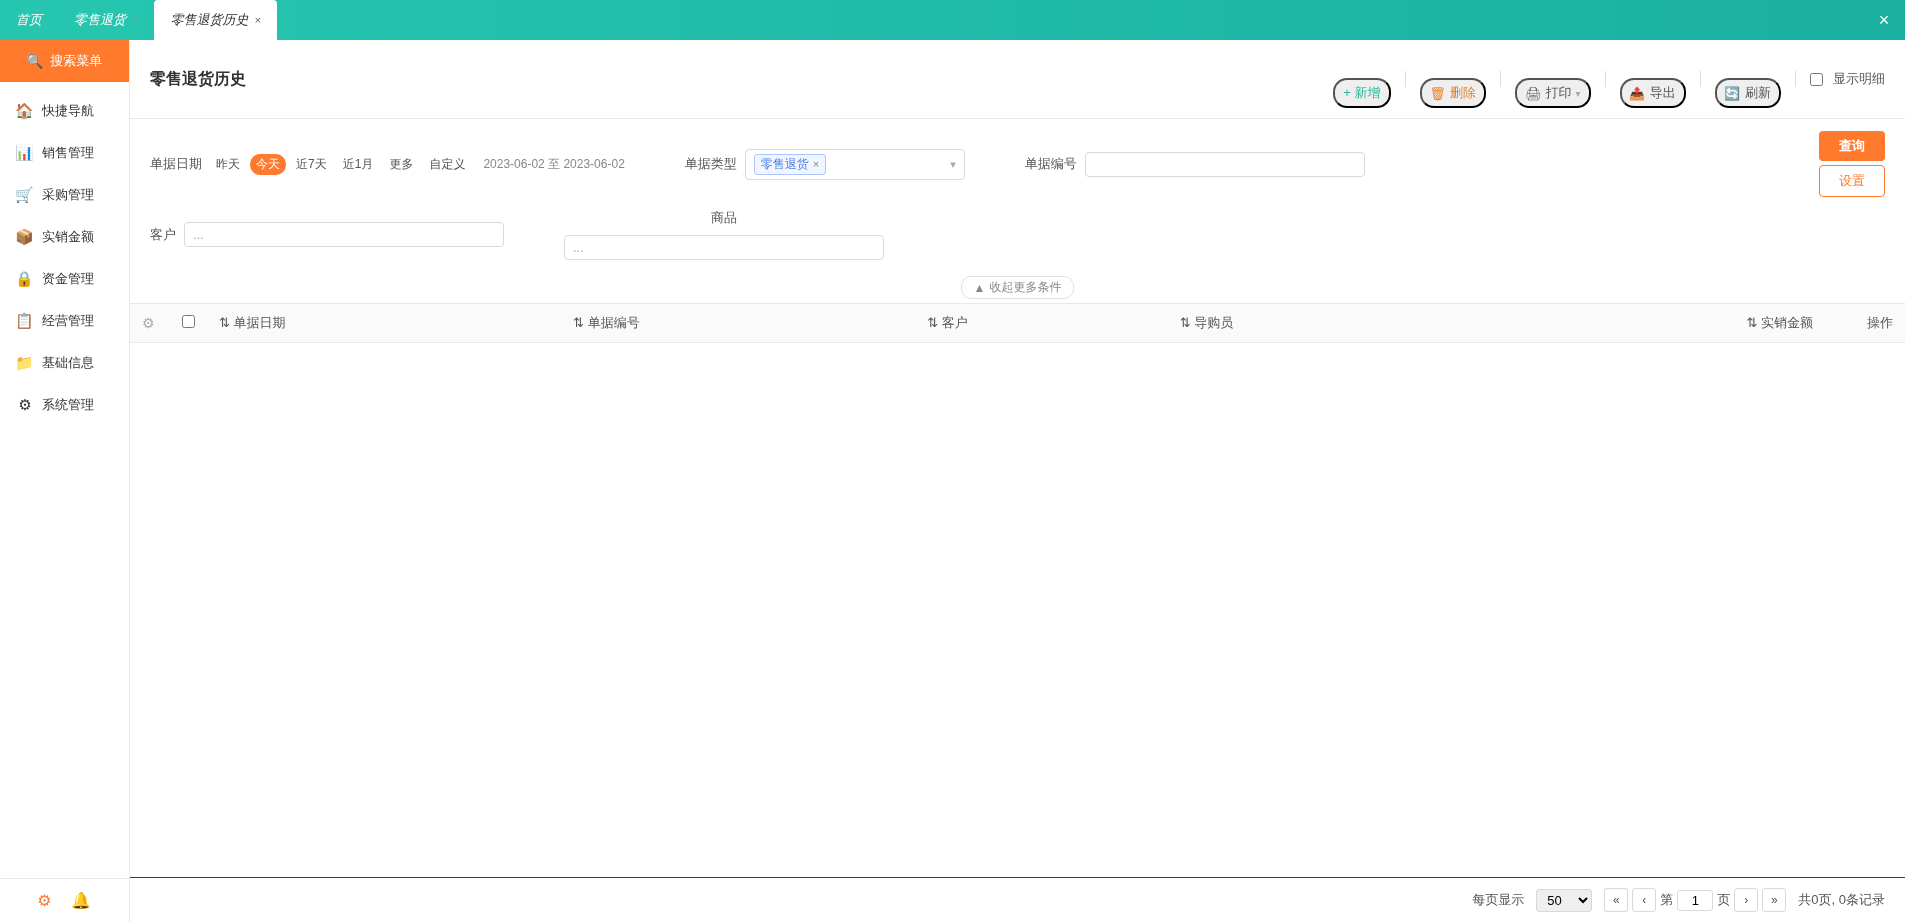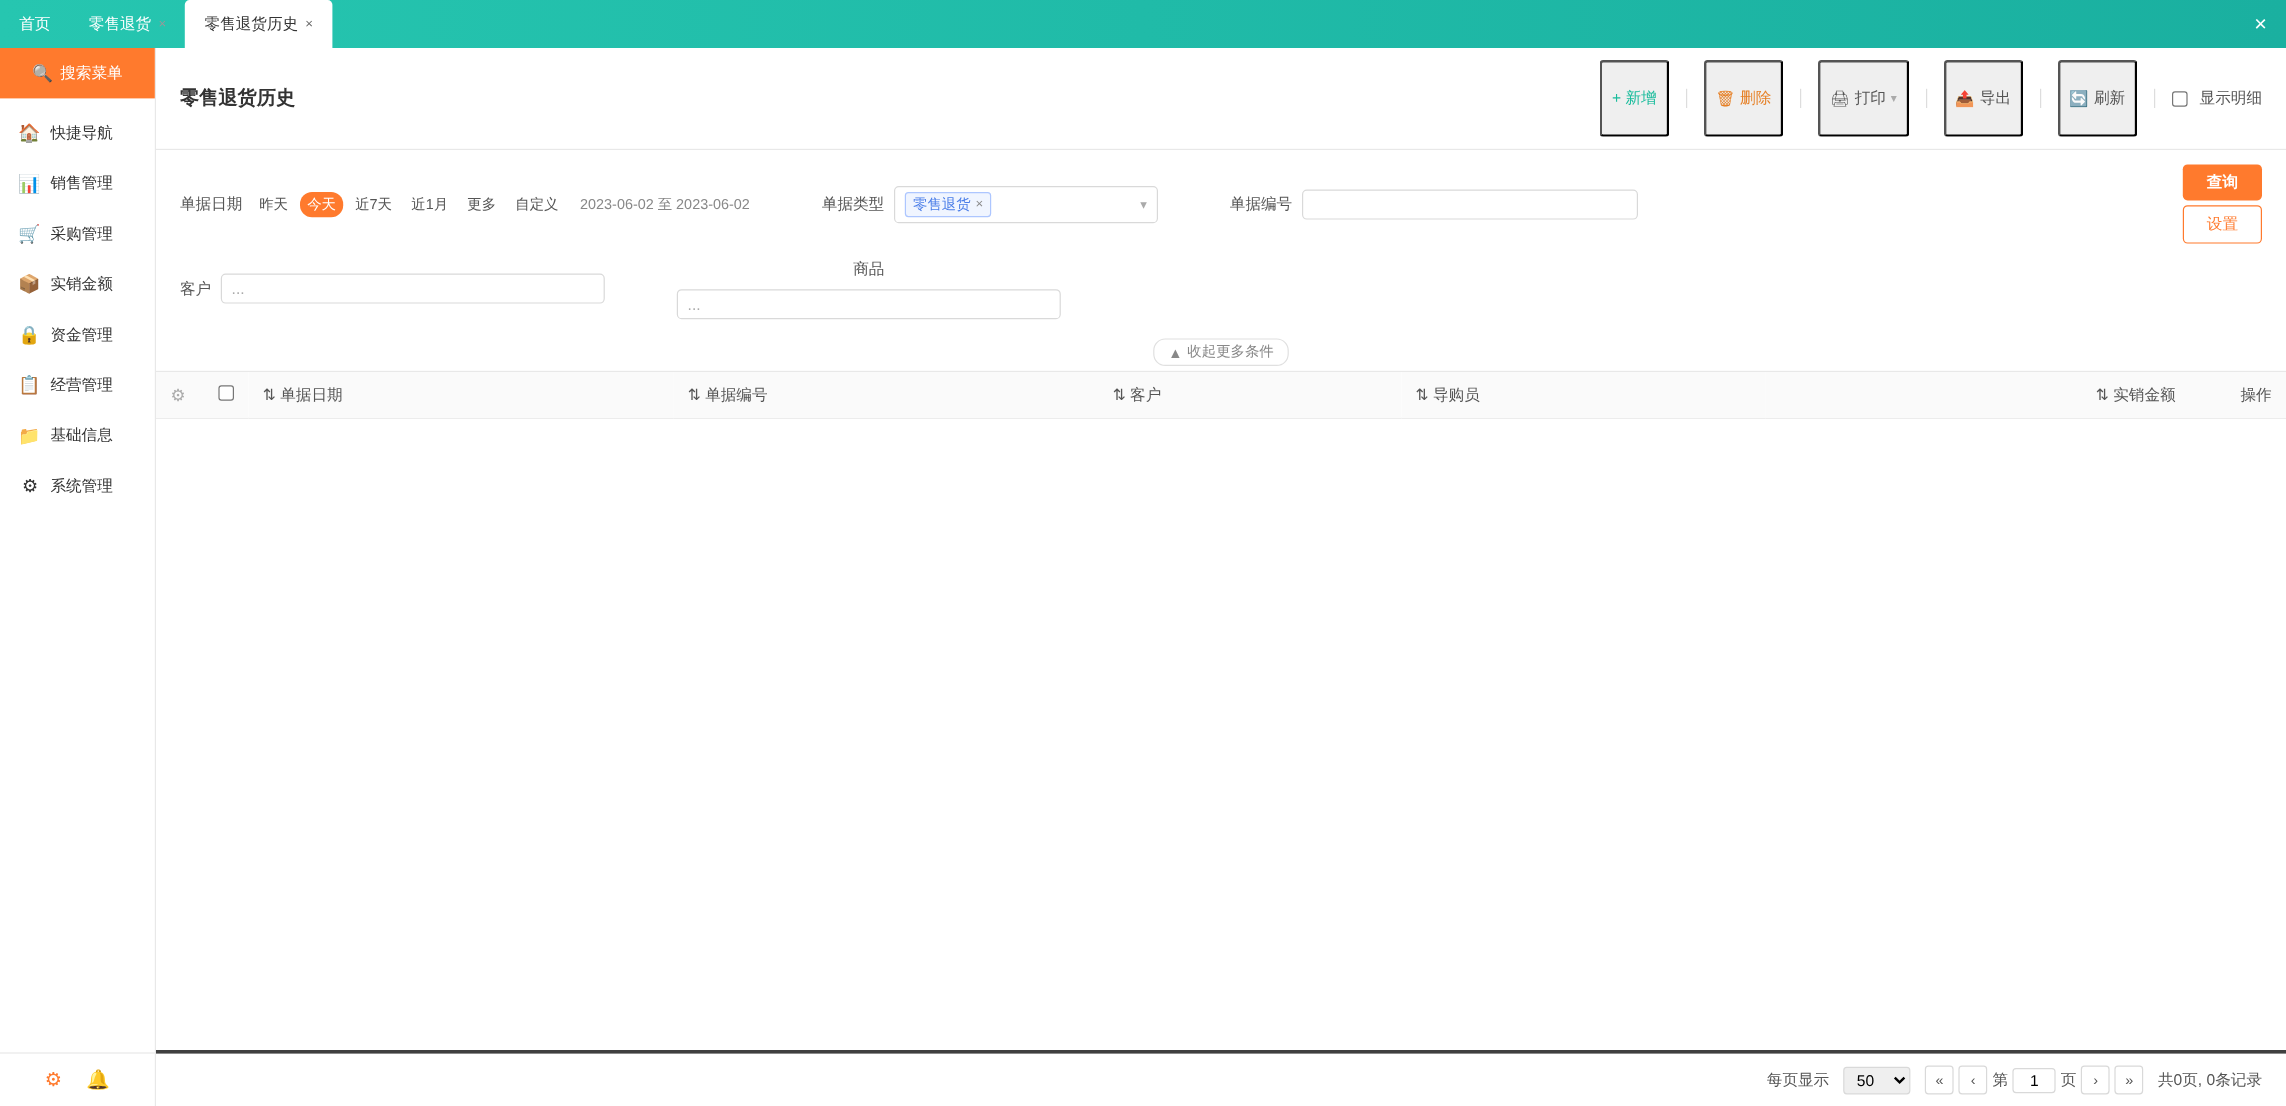--- a/index.html
+++ b/index.html
@@ -6,20 +6,21 @@
     body { background: #f0f2f5; width: 1905px; height: 922px; overflow: hidden; display: flex; flex-direction: column; }
 
     
     .top-bar {
       height: 40px;
       background: linear-gradient(90deg, #26c6b0 0%, #1ab0a0 100%);
       display: flex;
       align-items: center;
       padding: 0 0 0 0;
       flex-shrink: 0;
+      font-style: italic;
     }
     .top-bar-tabs {
       display: flex;
       align-items: stretch;
       height: 100%;
       flex: 1;
     }
     .top-tab {
       display: flex;
       align-items: center;
@@ -143,22 +144,23 @@
       align-items: center;
       gap: 12px;
     }
     .action-btn {
       display: flex;
       align-items: center;
       gap: 4px;
       font-size: 13px;
       color: #555;
       cursor: pointer;
-      padding: 21px 8px;
-      border-radius: 3px;
+      padding: 4px 8px;
+      border-radius: 14px;
+      margin-top: 28px;
     }
     .action-btn.new-btn { color: #1abc9c; }
     .action-btn.delete-btn { color: #e67e22; }
     .action-btn.print-btn { color: #555; }
     .action-btn.export-btn { color: #555; }
     .action-btn.refresh-btn { color: #555; }
     .checkbox-label {
       display: flex;
       align-items: center;
       gap: 10px;
@@ -317,21 +319,21 @@
       margin-bottom: 16px;
     }
     .empty-text {
       font-size: 14px;
       color: #aaa;
     }
 
     
     .pagination-bar {
       background: #fff;
-      border-top: 3px solid #404040;
+      border-top: 1px solid #404040;
       padding: 10px 20px;
       display: flex;
       align-items: center;
       justify-content: flex-end;
       gap: 12px;
       font-size: 13px;
       color: #555;
       flex-shrink: 0;
     }
     .pagination-bar select {

